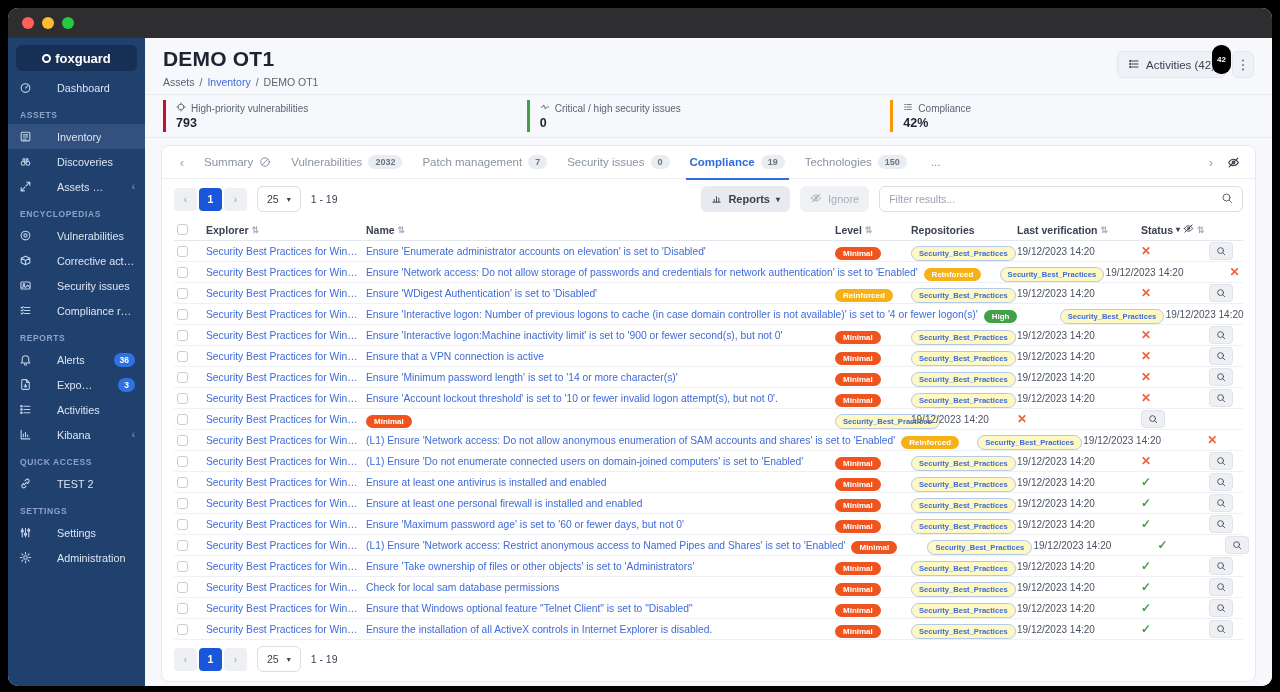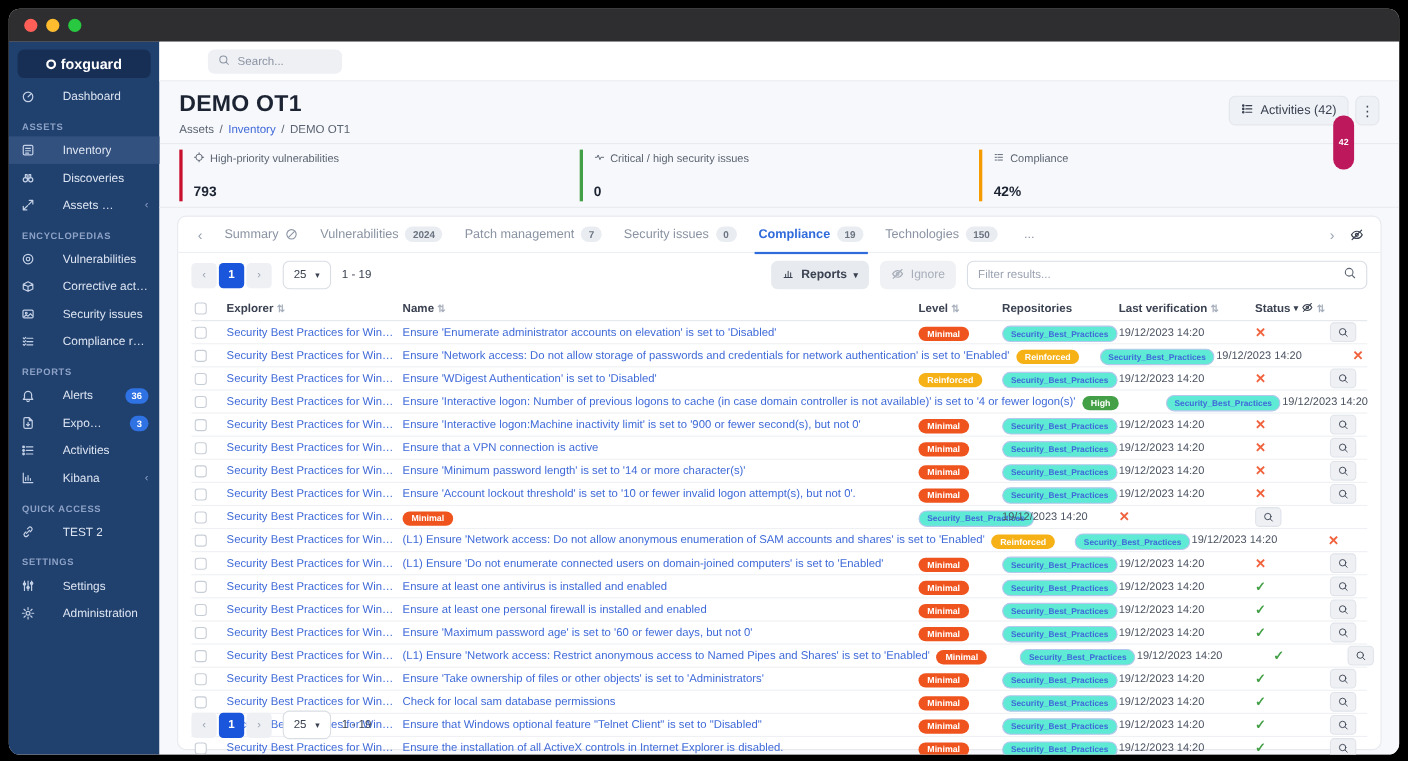--- a/index.html
+++ b/index.html
@@ -27,28 +27,28 @@
   .topbar { height:36px; background:#fff; border-bottom:1px solid #e8eaee; display:flex; align-items:center; padding-left:44px; flex:0 0 auto; }
   .search-pill { width:122px; height:22px; background:#eef0f4; border-radius:6px; display:flex; align-items:center; gap:7px; padding:0 9px; color:#8b93a2; font-size:10.5px; }
   .search-pill svg{ width:11px; height:11px; }
   .page-head { padding:9px 18px 6px 18px; display:flex; justify-content:space-between; align-items:flex-start; }
   .page-title { font-size:21px; font-weight:bold; color:#1c2433; letter-spacing:.2px; }
   .breadcrumb { margin-top:5px; font-size:10.5px; color:#5b6472; display:flex; gap:5px; }
   .breadcrumb .link { color:#3f6ad8; }
   .head-actions { display:flex; gap:6px; align-items:center; margin-top:4px; }
   .activities-btn { position:relative; background:#eef1f5; border:1px solid #e3e6ec; border-radius:6px; height:27px; display:flex; align-items:center; gap:6px; padding:0 10px; font-size:11.5px; color:#3a4150; cursor:pointer; }
   .activities-btn svg{width:12px;height:12px;}
-  .act-badge { position:absolute; top:-7px; right:-6px; background:#be185d; color:#fff; font-size:8px; font-weight:bold; border-radius:9px; padding:20px 5px;margin-top:24px; }
+  .act-badge { position:absolute; top:-7px; right:-6px; background:#000000; color:#fff; font-size:8px; font-weight:bold; border-radius:9px; padding:10px 5px; }
   .kebab-btn { width:22px; height:27px; background:#eef1f5; border:1px solid #e3e6ec; border-radius:6px; display:flex; align-items:center; justify-content:center; color:#3a4150; font-size:13px; cursor:pointer; }
   
   .stats { display:flex; border-top:1px solid #e8eaee; border-bottom:1px solid #e8eaee; padding:5px 18px; gap:0; flex:0 0 auto; }
   .stat { flex:1; border-left:3px solid; padding:2px 10px; }
   .stat .s-label { font-size:10px; color:#5b6472; display:flex; align-items:center; gap:5px; }
   .stat .s-label svg { width:10px; height:10px; }
-  .stat .s-value { font-size:12.5px; font-weight:bold; color:#1c2433; margin-top:16px; }
+  .stat .s-value { font-size:12.5px; font-weight:bold; color:#1c2433; margin-top:2px; }
   
   .card { margin:7px 16px 4px 16px; background:#fff; border:1px solid #e7e9ee; border-radius:8px; flex:1; display:flex; flex-direction:column; min-height:0; }
   .tabstrip { height:33px; border-bottom:1px solid #edeef2; display:flex; align-items:center; padding:0 12px; gap:4px; flex:0 0 auto; }
   .tab-scroll { color:#9aa2b1; font-size:13px; width:16px; text-align:center; cursor:pointer; }
   .tab { display:flex; align-items:center; gap:6px; padding:0 10px; height:33px; font-size:11.5px; color:#8a93a2; cursor:pointer; position:relative; white-space:nowrap; }
   .tab .cnt { background:#e9ecf1; color:#6b7480; font-size:9px; font-weight:bold; border-radius:9px; padding:2px 7px; }
   .tab.active { color:#2f6bdb; font-weight:bold; }
   .tab.active::after { content:""; position:absolute; left:6px; right:6px; bottom:-1px; height:2px; background:#2f6bdb; }
   .tab svg { width:12px; height:12px; }
   .tabstrip .spacer { flex:1; }
@@ -74,21 +74,21 @@
   .tbl { flex:1; min-height:0; padding:0 12px; display:flex; flex-direction:column; }
   .trow { display:grid; grid-template-columns:26px 154px 1fr 70px 100px 118px 62px 34px; align-items:center; column-gap:6px; border-bottom:1px solid #eef0f3; min-height:21px; }
   .trow.head { border-bottom:1px solid #e4e7ec; min-height:22px; }
   .th { font-size:10.5px; font-weight:bold; color:#3a4150; display:flex; align-items:center; gap:3px; }
   .sort { color:#a8b0bd; font-size:9px; }
   .caret { color:#3a4150; font-size:8px; }
   .th svg { width:11px; height:11px; color:#3a4150; }
   .cb { width:11px; height:11px; border:1px solid #c7cdd6; border-radius:3px; background:#fff; margin-left:3px; cursor:pointer; }
   .ref a, .nm a { color:#3f6ad8; text-decoration:none; font-size:10.3px; white-space:nowrap; overflow:hidden; text-overflow:ellipsis; display:block; cursor:pointer; }
   .lvl { display:inline-block; color:#fff; font-size:8px; font-weight:bold; border-radius:8px; padding:2px 8px; }
-  .repo { display:inline-block; border:1px solid #b4c7ec; color:#3f6ad8; font-size:7.6px; font-weight:bold; border-radius:8px; padding:2px 7px; background:#5eead4; white-space:nowrap; }
+  .repo { display:inline-block; border:1px solid #b4c7ec; color:#3f6ad8; font-size:7.6px; font-weight:bold; border-radius:8px; padding:2px 7px; background:#fef9c3; white-space:nowrap; }
   .lv { font-size:10px; color:#4a5261; }
   .st { font-size:12px; font-weight:bold; }
   .st.fail { color:#f0613c; } .st.pass { color:#43a047; }
   .act-btn { width:24px; height:18px; background:#eef0f4; border:1px solid #e0e3e9; border-radius:4px; display:flex; align-items:center; justify-content:center; color:#3a4150; cursor:pointer; }
   .act-btn svg { width:10px; height:10px; }
   .bottom-toolbar { padding:8px 12px 9px 12px; }
 </style>
 </head>
 <body>
 
@@ -245,29 +245,20 @@
                 <circle cx="12" cy="12" r="3.2"></circle>
                 <path d="M12 2.5v3M12 18.5v3M2.5 12h3M18.5 12h3M5.3 5.3l2.1 2.1M16.6 16.6l2.1 2.1M18.7 5.3l-2.1 2.1M7.4 16.6l-2.1 2.1"></path>
               </svg>
             </span>
             <span class="lbl">Administration</span>
           </div>
         </nav>
     </div>
 
     <div class="main">
-      <div class="topbar">
-        <div class="search-pill">
-          <span><svg viewBox="0 0 24 24" fill="none" stroke="currentColor" stroke-width="2" stroke-linecap="round" stroke-linejoin="round">
-                <circle cx="11" cy="11" r="7"></circle>
-                <path d="M16.5 16.5L21 21"></path>
-              </svg></span>
-          <span>Search...</span>
-        </div>
-      </div>
 
       <div class="page-head">
         <div>
           <div class="page-title">DEMO OT1</div>
           <div class="breadcrumb">
               <span class="">Assets</span>
               <span>/</span>
               <span class="link">Inventory</span>
               <span>/</span>
               <span class="">DEMO OT1</span>
@@ -327,21 +318,21 @@
                 <span>Summary</span>
                 <span style="display:flex">
                   <svg viewBox="0 0 24 24" fill="none" stroke="currentColor" stroke-width="2" stroke-linecap="round" stroke-linejoin="round">
                     <circle cx="12" cy="12" r="8.5"></circle>
                     <path d="M7 17L17 7"></path>
                   </svg>
                 </span>
               </span>
               <span class="tab">
                 <span>Vulnerabilities</span>
-                <span class="cnt">2024</span>
+                <span class="cnt">2032</span>
               </span>
               <span class="tab">
                 <span>Patch management</span>
                 <span class="cnt">7</span>
               </span>
               <span class="tab">
                 <span>Security issues</span>
                 <span class="cnt">0</span>
               </span>
               <span class="tab active">

